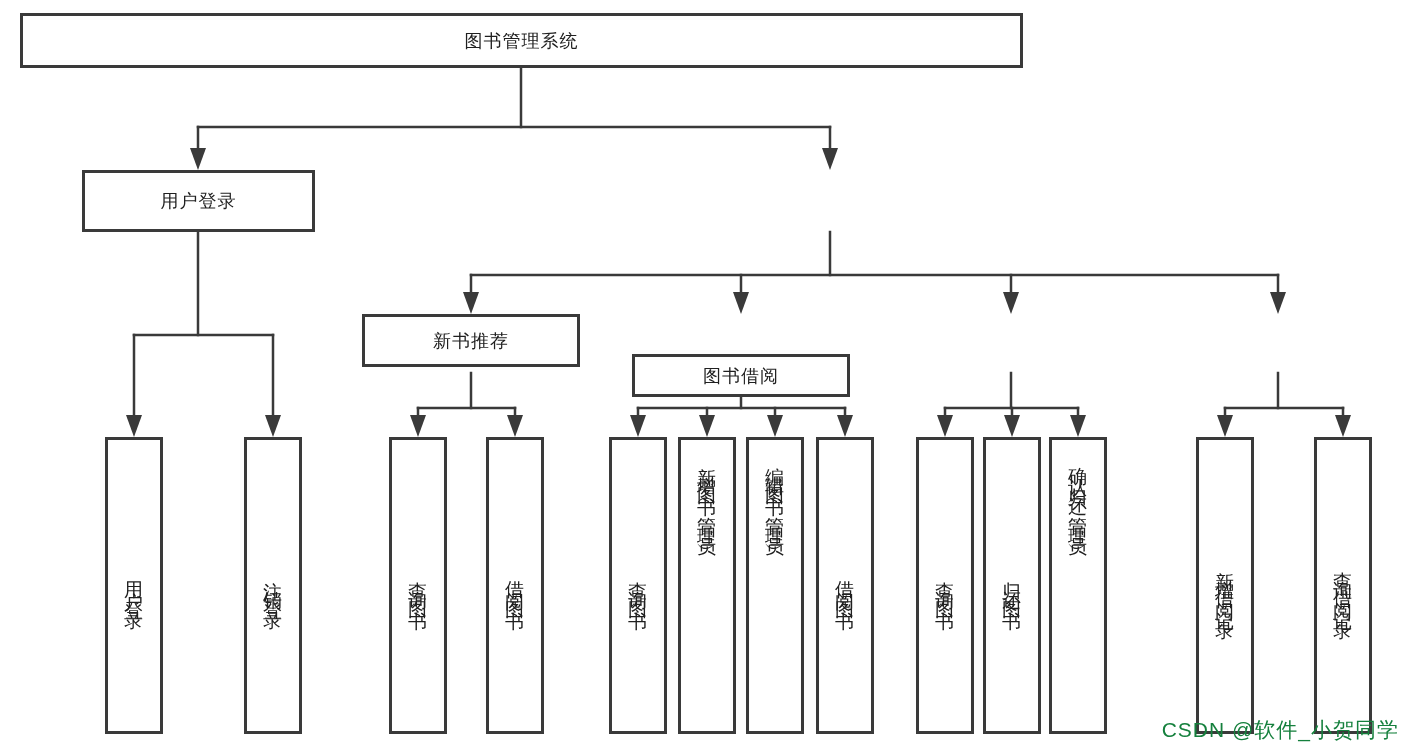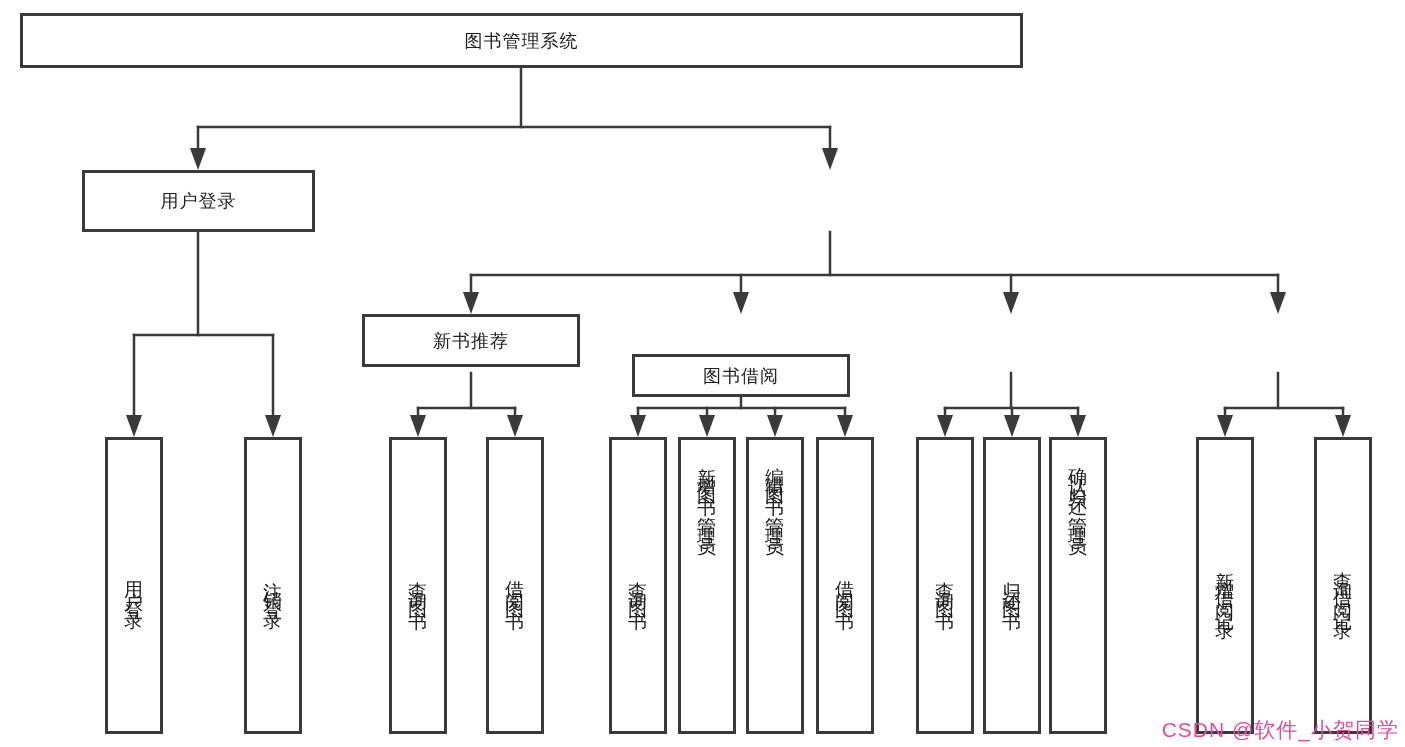--- a/index.html
+++ b/index.html
@@ -26,21 +26,21 @@
   .n-mgmt{left:712px;top:170px;width:235px;height:62px;}
   .g1{left:362px;top:314px;width:218px;height:53px;}
   .g2{left:632px;top:314px;width:218px;height:43px;margin-top:40px;}
   .g3{left:902px;top:314px;width:216px;height:59px;}
   .g4{left:1170px;top:314px;width:215px;height:59px;}
   .lb1{left:105px;}.lb2{left:244px;}.lb3{left:389px;}.lb4{left:486px;}
   .lb5{left:609px;}.lb6{left:678px;}.lb7{left:746px;}.lb8{left:816px;}
   .lb9{left:916px;}.lb10{left:983px;}.lb11{left:1049px;}.lb12{left:1196px;}.lb13{left:1314px;}
   .watermark{
     position:absolute;right:6px;bottom:3px;z-index:10;
-    font-size:21px;color:#ec4899;letter-spacing:1px;
+    font-size:21px;color:#15803d;letter-spacing:1px;
   }
   line,polyline{stroke:#3a3a3a;stroke-width:2.5;stroke-linecap:square;fill:none;}
   polygon{fill:#3a3a3a;stroke:none;}
 </style>
 </head>
 <body>
 
 <div class="canvas">
 
   <svg class="connectors" viewBox="0 0 1405 747">

